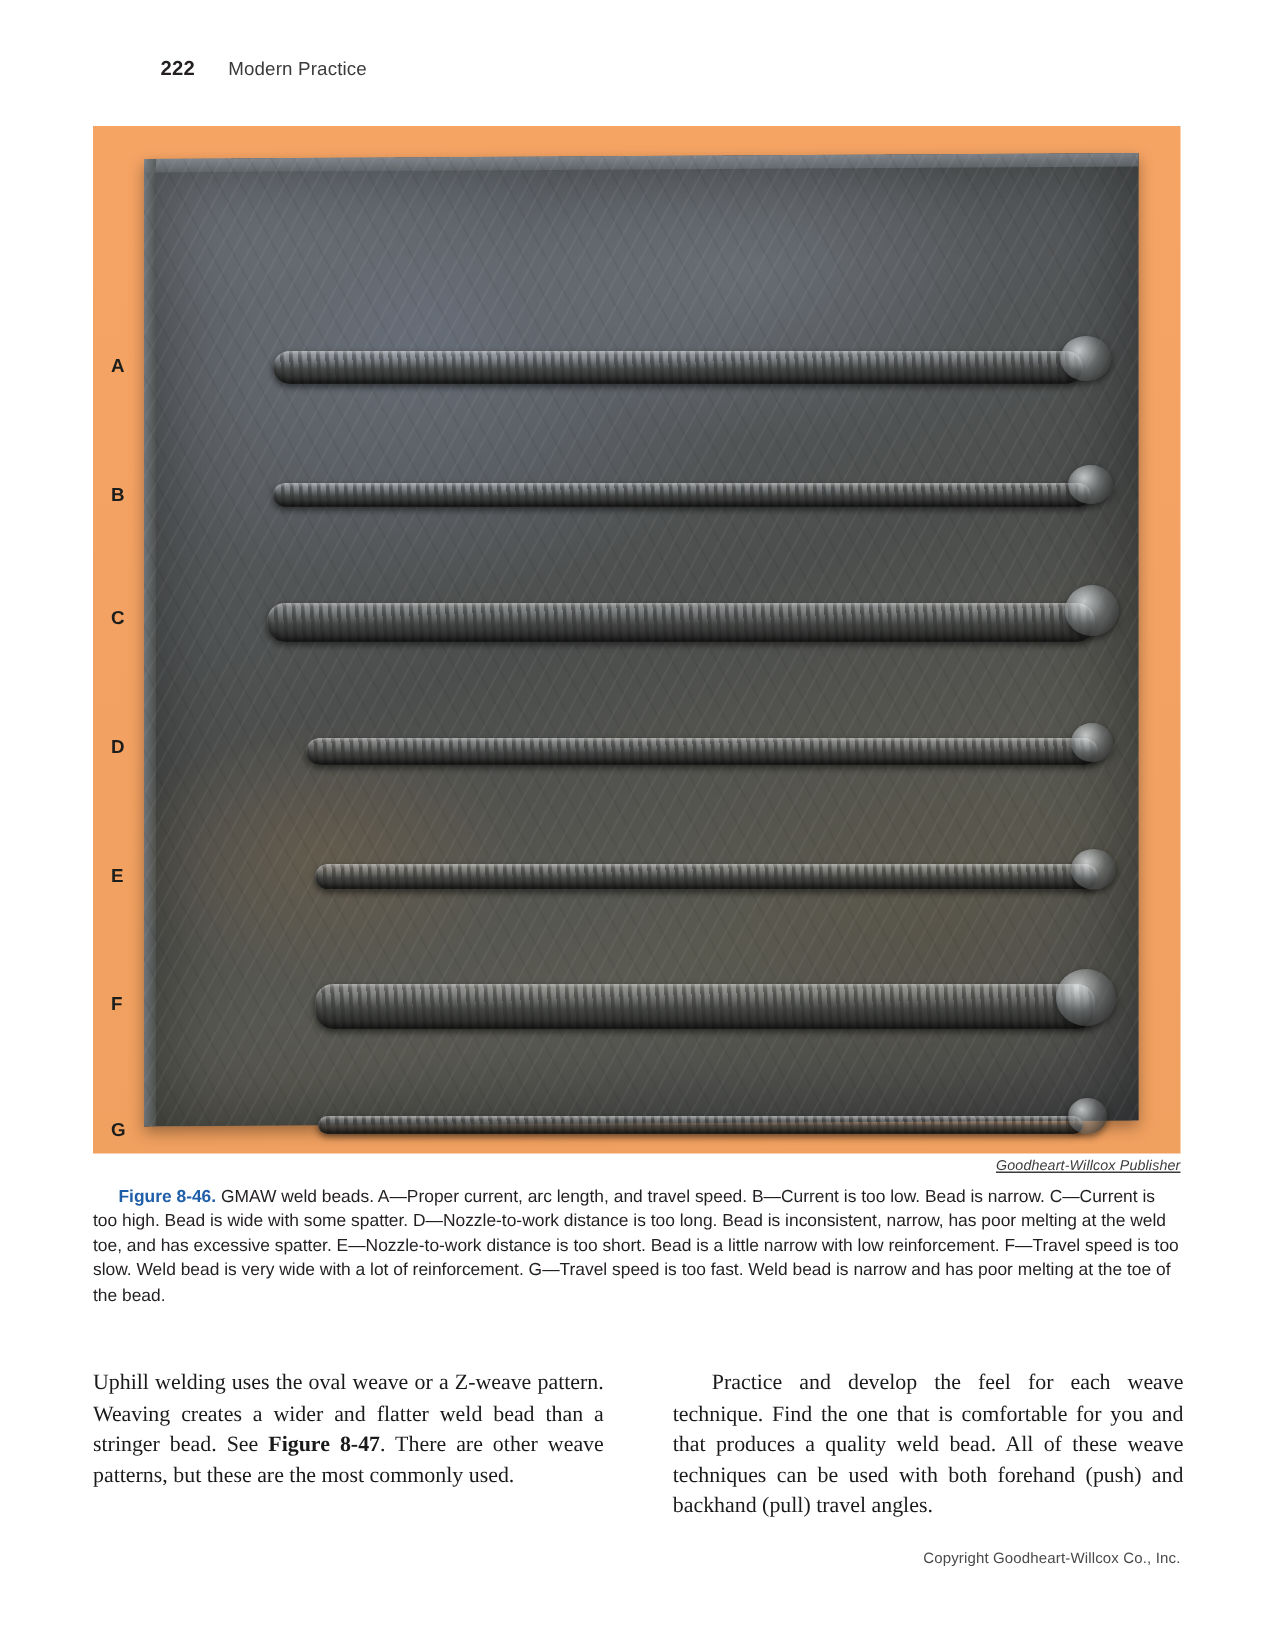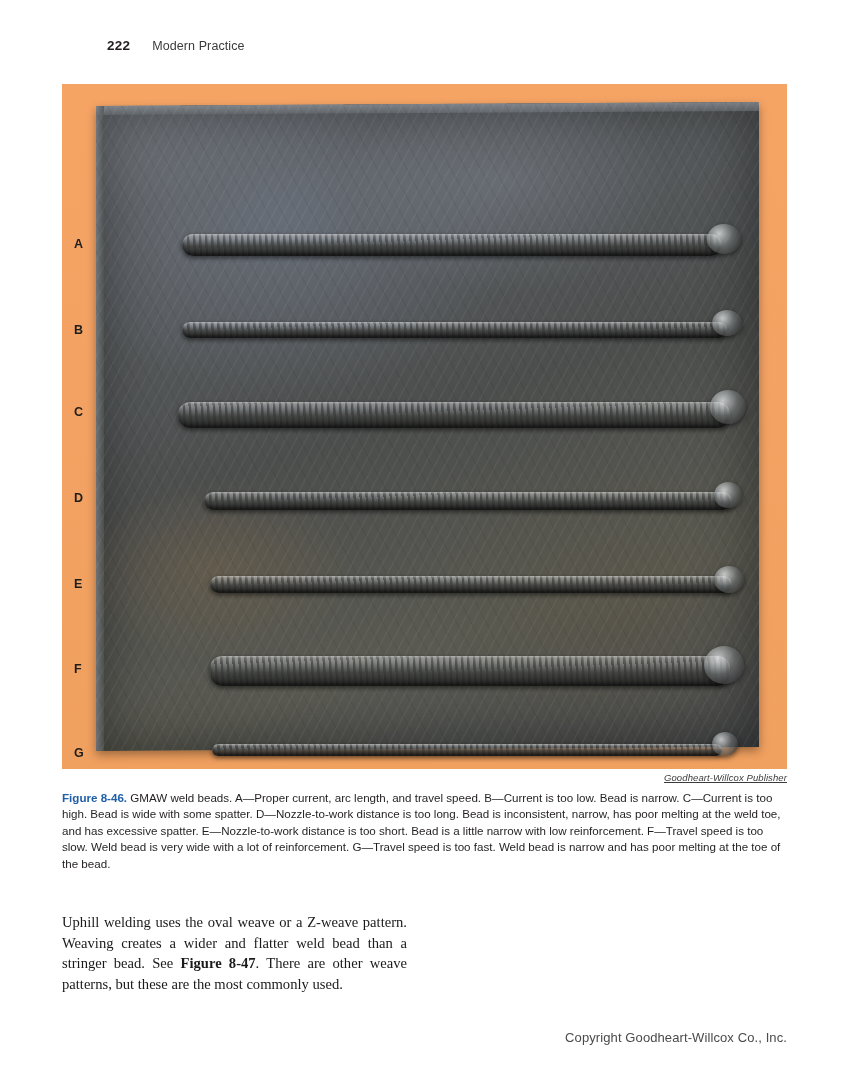--- a/index.html
+++ b/index.html
@@ -139,20 +139,21 @@
     left: 62px;
     top: 790px;
     width: 727px;
     font-size: 11.6px;
     line-height: 16.4px;
     color: #231f20;
   }
   .caption-lead {
     color: #1f5fa9;
     font-weight: bold;
+    margin-left: 17px;
   }
 
   
   .columns {
     position: absolute;
     left: 62px;
     top: 912px;
     width: 727px;
     display: flex;
     gap: 46px;
@@ -167,21 +168,21 @@
   }
   .col p { margin: 0; }
   .col .indent { text-indent: 26px; }
   .fig-ref { font-weight: bold; }
 
   
   .footer {
     position: absolute;
     right: 62px;
     bottom: 42px;
-    font-size: 13px;
+    font-size: 10px;
     color: #4a4a4a;
     letter-spacing: 0.1px;
     margin-left: 48px;
   }
 </style>
 </head>
 <body>
 
 <div class="running-head">
   <span class="page-number">222</span>
@@ -233,15 +234,18 @@
   <span class="caption-lead">Figure 8-46.</span>
   <span>GMAW weld beads. A—Proper current, arc length, and travel speed. B—Current is too low. Bead is narrow. C—Current is too high. Bead is wide with some spatter. D—Nozzle-to-work distance is too long. Bead is inconsistent, narrow, has poor melting at the weld toe, and has excessive spatter. E—Nozzle-to-work distance is too short. Bead is a little narrow with low reinforcement. F—Travel speed is too slow. Weld bead is very wide with a lot of reinforcement. G—Travel speed is too fast. Weld bead is narrow and has poor melting at the toe of the bead.</span>
 </div>
 
 <div class="columns">
   <div class="col">
     <p>
       <span>Uphill welding uses the oval weave or a Z-weave pattern. Weaving creates a wider and flatter weld bead than a stringer bead. See </span><span class="fig-ref">Figure 8-47</span><span>. There are other weave patterns, but these are the most commonly used.</span>
     </p>
   </div>
+  <div class="col">
+    <p class="indent">Practice and develop the feel for each weave technique. Find the one that is comfortable for you and that produces a quality weld bead. All of these weave techniques can be used with both forehand (push) and backhand (pull) travel angles.</p>
+  </div>
 </div>
 
 <div class="footer">Copyright Goodheart-Willcox Co., Inc.</div>
 
 </body></html>

